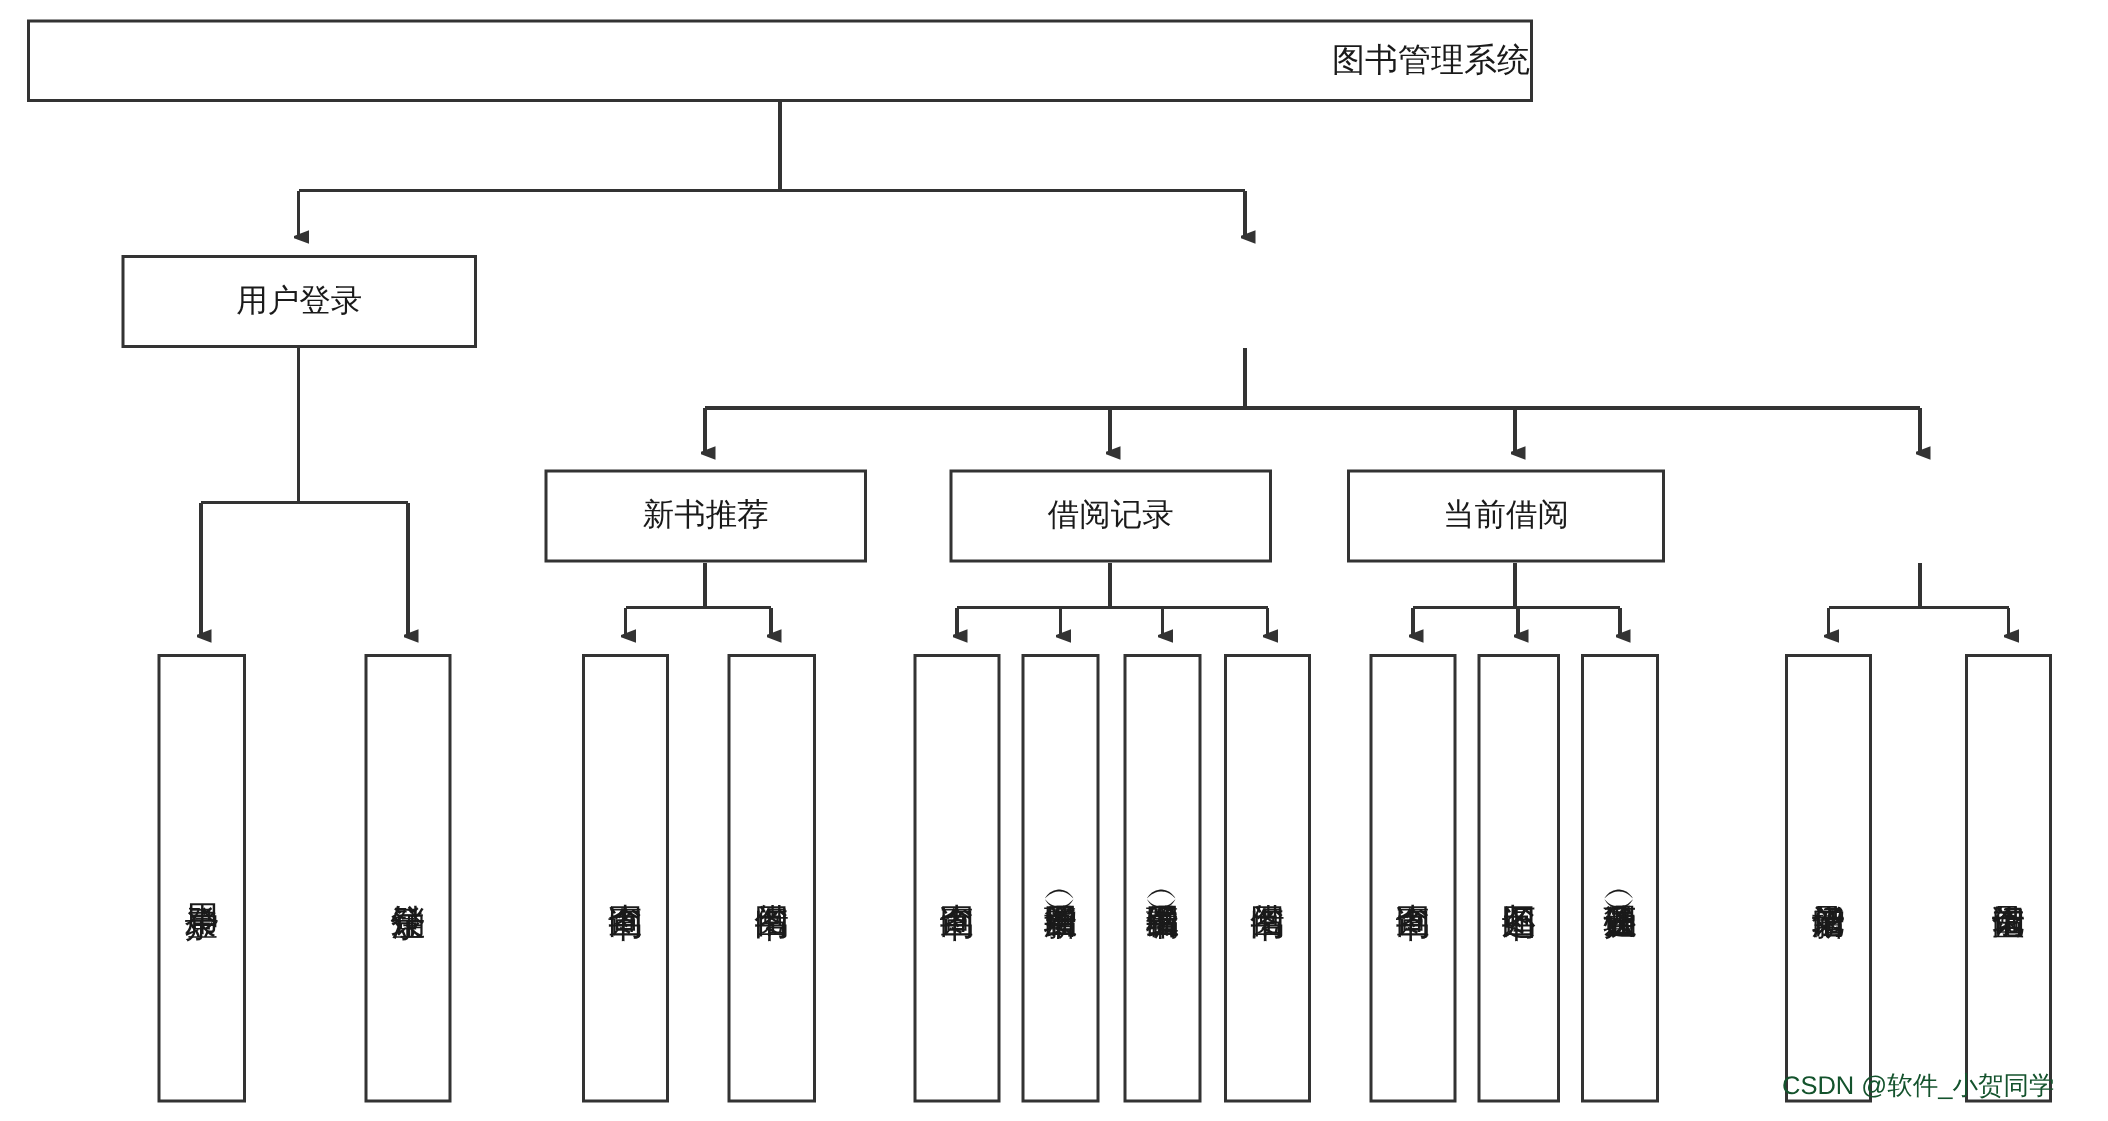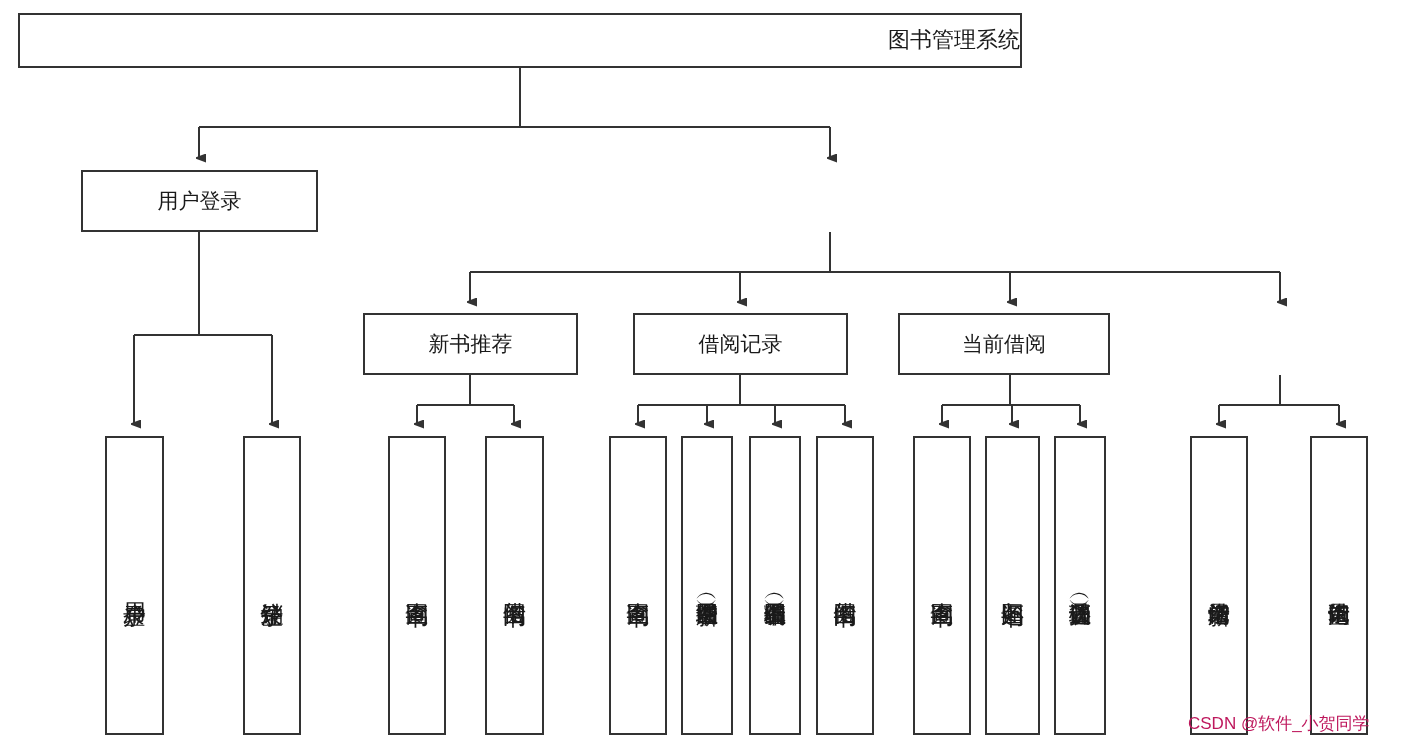--- a/index.html
+++ b/index.html
@@ -62,21 +62,21 @@
   }
   .node.vert.tall .label {
     font-size: 22px;
     letter-spacing: 0px;
   }
   .watermark {
     position: absolute;
     left: 1188px;
     top: 712px;
     font-size: 17px;
-    color: #be185d;
+    color: #14532d;
     white-space: nowrap;
   }
 </style>
 </head>
 <body>
 
 <div id="canvas">
 
   <svg class="wires" viewBox="0 0 1405 747" xmlns="http://www.w3.org/2000/svg">
     <defs>

